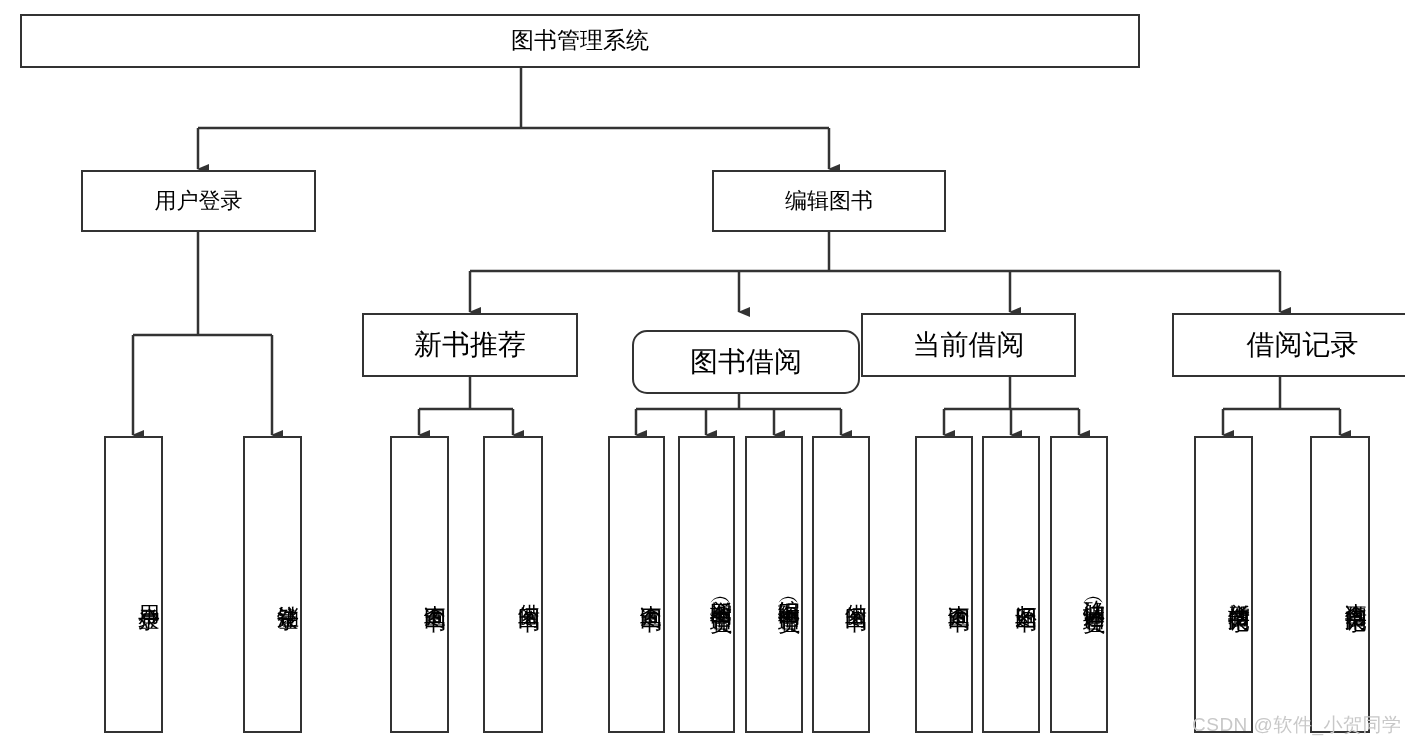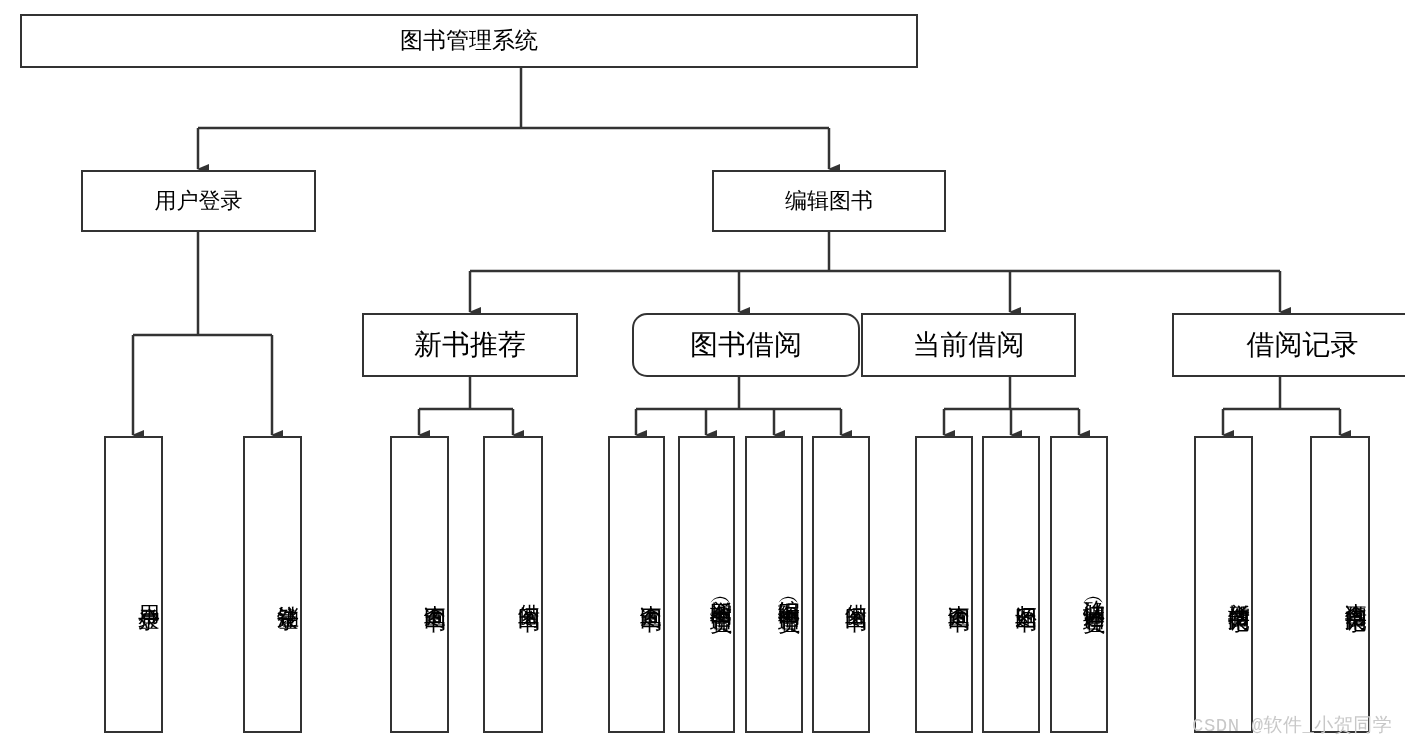--- a/index.html
+++ b/index.html
@@ -49,21 +49,21 @@
     text-orientation:upright;
     white-space:normal;
     text-align:left;
   }
   .watermark{
     position:absolute;
     font-size:19px;
     color:#c8c8c8;
     white-space:nowrap;
     letter-spacing:0.5px;
-    font-family:Liberation Mono, monospace;
+    font-family:Liberation Sans, sans-serif;
   }
 </style>
 </head>
 <body>
 
 <div id="stage">
 
   <svg class="edges" viewBox="0 0 1405 747" xmlns="http://www.w3.org/2000/svg">
     <defs>
       <marker id="arrow" viewBox="0 0 10 12" refX="5" refY="11" markerWidth="10" markerHeight="12" orient="auto-start-reverse" markerUnits="userSpaceOnUse">
@@ -101,33 +101,33 @@
         <path d="M1011,409 L1011,435" marker-end="url(#arrow)"></path>
         <path d="M1079,409 L1079,435" marker-end="url(#arrow)"></path>
         <path d="M1280,377 L1280,409"></path>
         <path d="M1223,409 L1340,409"></path>
         <path d="M1223,409 L1223,435" marker-end="url(#arrow)"></path>
         <path d="M1340,409 L1340,435" marker-end="url(#arrow)"></path>
       </g>
   </svg>
 
   <div id="node-layer">
-      <div class="node root" style="left: 20px; top: 14px; width: 898px; height: 54px;">
+      <div class="node root" style="left: 20px; top: 14px; width: 1120px; height: 54px;">
         <span class="lbl">图书管理系统</span>
       </div>
       <div class="node lvl2" style="left: 81px; top: 170px; width: 235px; height: 62px;">
         <span class="lbl">用户登录</span>
       </div>
       <div class="node lvl2" style="left: 712px; top: 170px; width: 234px; height: 62px;">
         <span class="lbl">编辑图书</span>
       </div>
       <div class="node lvl3" style="left: 362px; top: 313px; width: 216px; height: 64px;">
         <span class="lbl">新书推荐</span>
       </div>
-      <div class="node lvl3" style="left: 632px; top: 313px; width: 228px; height: 64px; border-radius: 15px;">
+      <div class="node lvl3" style="left: 632px; top: 330px; width: 228px; height: 64px; border-radius: 15px;">
         <span class="lbl">图书借阅</span>
       </div>
       <div class="node lvl3" style="left: 861px; top: 313px; width: 215px; height: 64px;">
         <span class="lbl">当前借阅</span>
       </div>
       <div class="node lvl3" style="left: 1172px; top: 313px; width: 261px; height: 64px;">
         <span class="lbl">借阅记录</span>
       </div>
       <div class="node leaf" style="left: 104px; top: 436px; width: 59px; height: 297px;">
         <span class="lbl">用户登录</span>

